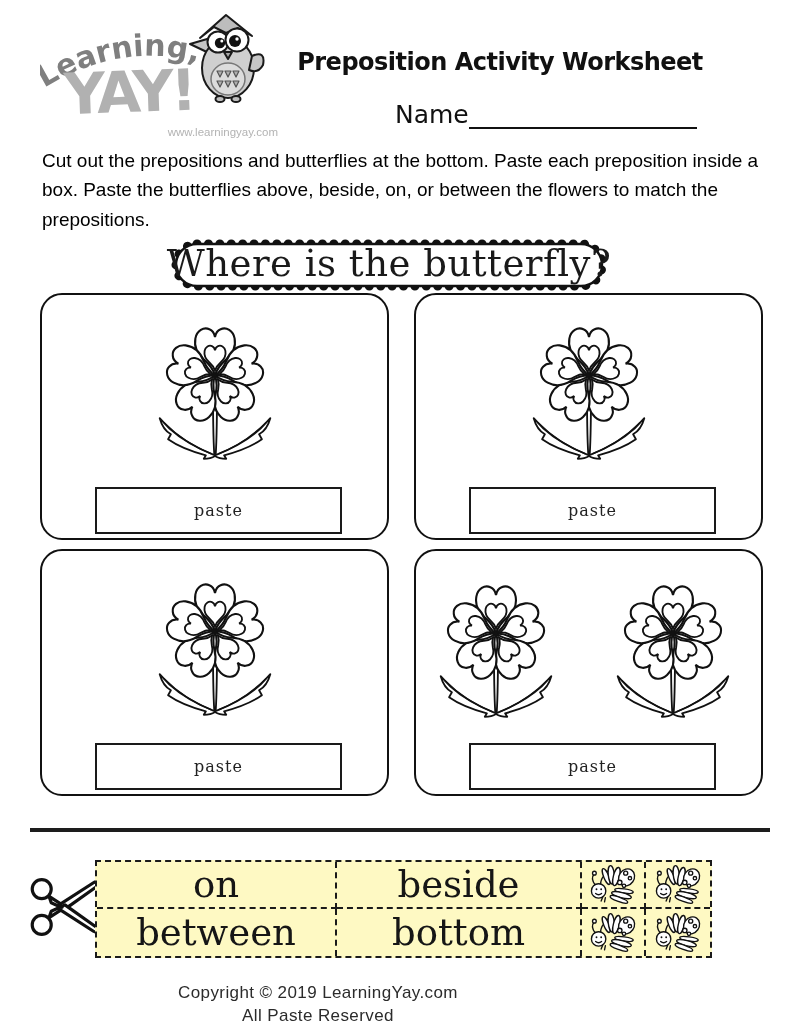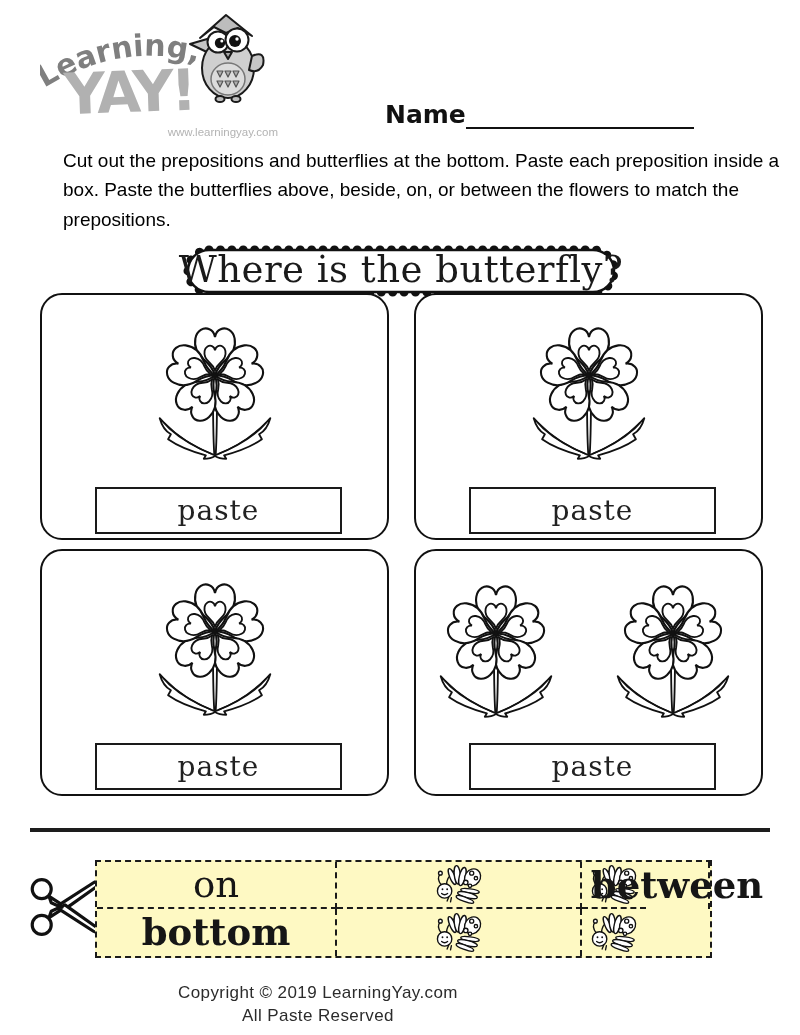--- a/index.html
+++ b/index.html
@@ -10,48 +10,48 @@
 
   
   .logo{left:34px;top:8px;width:244px;height:134px;}
   .logo-yay{left:30px;top:56px;font-family:"DejaVu Sans",sans-serif;font-weight:bold;
             font-size:57px;color:#b1b1b1;letter-spacing:-3px;transform:rotate(-2deg);line-height:1;}
   .logo-site{left:0;top:118px;width:244px;text-align:right;font-size:11.5px;color:#b3b3b3;}
 
   
   .title{left:240px;top:48px;width:520px;text-align:center;font-family:"DejaVu Sans",sans-serif;
          font-weight:bold;font-size:24px;letter-spacing:-0.5px;}
-  .name-row{left:385px;top:100px;font-family:"DejaVu Sans",sans-serif;font-weight:bold;font-size:25px;}
+  .name-row{left:395px;top:100px;font-family:"DejaVu Sans",sans-serif;font-weight:normal;font-size:25px;}
   .name-line{display:inline-block;width:228px;border-bottom:2.5px solid #111;height:24px;vertical-align:bottom;}
 
   
-  .instructions{left:42px;top:146px;width:726px;font-size:19px;line-height:1.55;color:#000;margin-left:21px;}
-
-  
-  .banner{left:178px;top:236px;width:446px;height:58px;margin-top:6px;}
+  .instructions{left:42px;top:146px;width:726px;font-size:19px;line-height:1.55;color:#000;}
+
+  
+  .banner{left:166px;top:236px;width:446px;height:58px;}
   .banner-text{left:0;top:6px;width:446px;text-align:center;font-size:37px;color:#1a1a1a;letter-spacing:0.5px;}
 
   
   .abox{width:349px;height:247px;border:2.5px solid #111;border-radius:22px;box-sizing:border-box;background:#fff;}
   .paste-box{left:53px;width:247px;top:192px;height:47px;border:2px solid #1a1a1a;box-sizing:border-box;
-             display:flex;align-items:center;justify-content:center;font-size:28px;color:#222;letter-spacing:1px;}
+             display:flex;align-items:center;justify-content:center;font-size:16px;color:#222;letter-spacing:1px;}
   .flower{width:140px;height:175px;}
   .fl-center{left:50%;top:14px;transform:translateX(-50%);}
 
   
   .sep{left:30px;top:828px;width:740px;border-top:4px solid #1d1d1d;}
 
   
   .scissors{left:28px;top:868px;width:76px;height:78px;}
   .strip{left:95px;top:860px;display:grid;grid-template-columns:240px 245px 64px 64px;
          grid-template-rows:47px 47px;border:2px dashed #1a1a1a;box-sizing:border-box;background:#fef9c3;}
   .cell{border-right:2px dashed #1a1a1a;border-bottom:2px dashed #1a1a1a;display:flex;
         align-items:center;justify-content:center;box-sizing:border-box;}
   .cell.last-col{border-right:none;}
-  .cell.last-row{border-bottom:none;font-weight:bold;}
+  .cell.last-row{border-bottom:none;}
   .word{font-size:37px;color:#161616;line-height:1;}
   .bfly{width:58px;height:44px;}
 
   
   .footer{left:0;top:982px;width:636px;text-align:center;font-size:17px;color:#2b2b2b;
           line-height:1.35;letter-spacing:0.4px;}
 </style>
 </head>
 <body>
 
@@ -148,20 +148,21 @@
             <polygon points="47,73 53,73 50,79"></polygon>
             <polygon points="55,73 61,73 58,79"></polygon>
         </g>
         <ellipse cx="42" cy="91" rx="4.5" ry="3" fill="#bdbdbd"></ellipse>
         <ellipse cx="58" cy="91" rx="4.5" ry="3" fill="#bdbdbd"></ellipse>
       </g>
     </svg>
     <div class="abs logo-site">www.learningyay.com</div>
   </div>
 
+  <div class="abs title">Preposition Activity Worksheet</div>
   <div class="abs name-row">
     <span>Name</span><span class="name-line"></span>
   </div>
 
   <div class="abs instructions">Cut out the prepositions and butterflies at the bottom. Paste each preposition inside a box. Paste the butterflies above, beside, on, or between the flowers to match the prepositions.</div>
 
   <div class="abs banner">
     <svg class="abs" style="left:0;top:0" width="446" height="58">
       <rect x="10" y="8" width="426" height="42" rx="21" fill="none" stroke="#111" stroke-width="9" stroke-dasharray="0.1 11.3" stroke-linecap="round"></rect>
       <rect x="10" y="8" width="426" height="42" rx="21" fill="#fff" stroke="#111" stroke-width="2.4"></rect>
@@ -219,20 +220,23 @@
     </g>
     <circle cx="32" cy="34" r="1.8" fill="#111"></circle>
   </svg>
 
   <div class="abs strip">
 
     <div class="cell">
         <span class="word serif">on</span>
       </div>
     <div class="cell">
+        <span class="word serif">beside</span>
+      </div>
+    <div class="cell">
         <svg class="bfly">
           <use href="#butterfly-sym" xlink:href="#butterfly-sym"></use>
         </svg>
       </div>
     <div class="cell last-col">
         <svg class="bfly">
           <use href="#butterfly-sym" xlink:href="#butterfly-sym"></use>
         </svg>
       </div>
 

